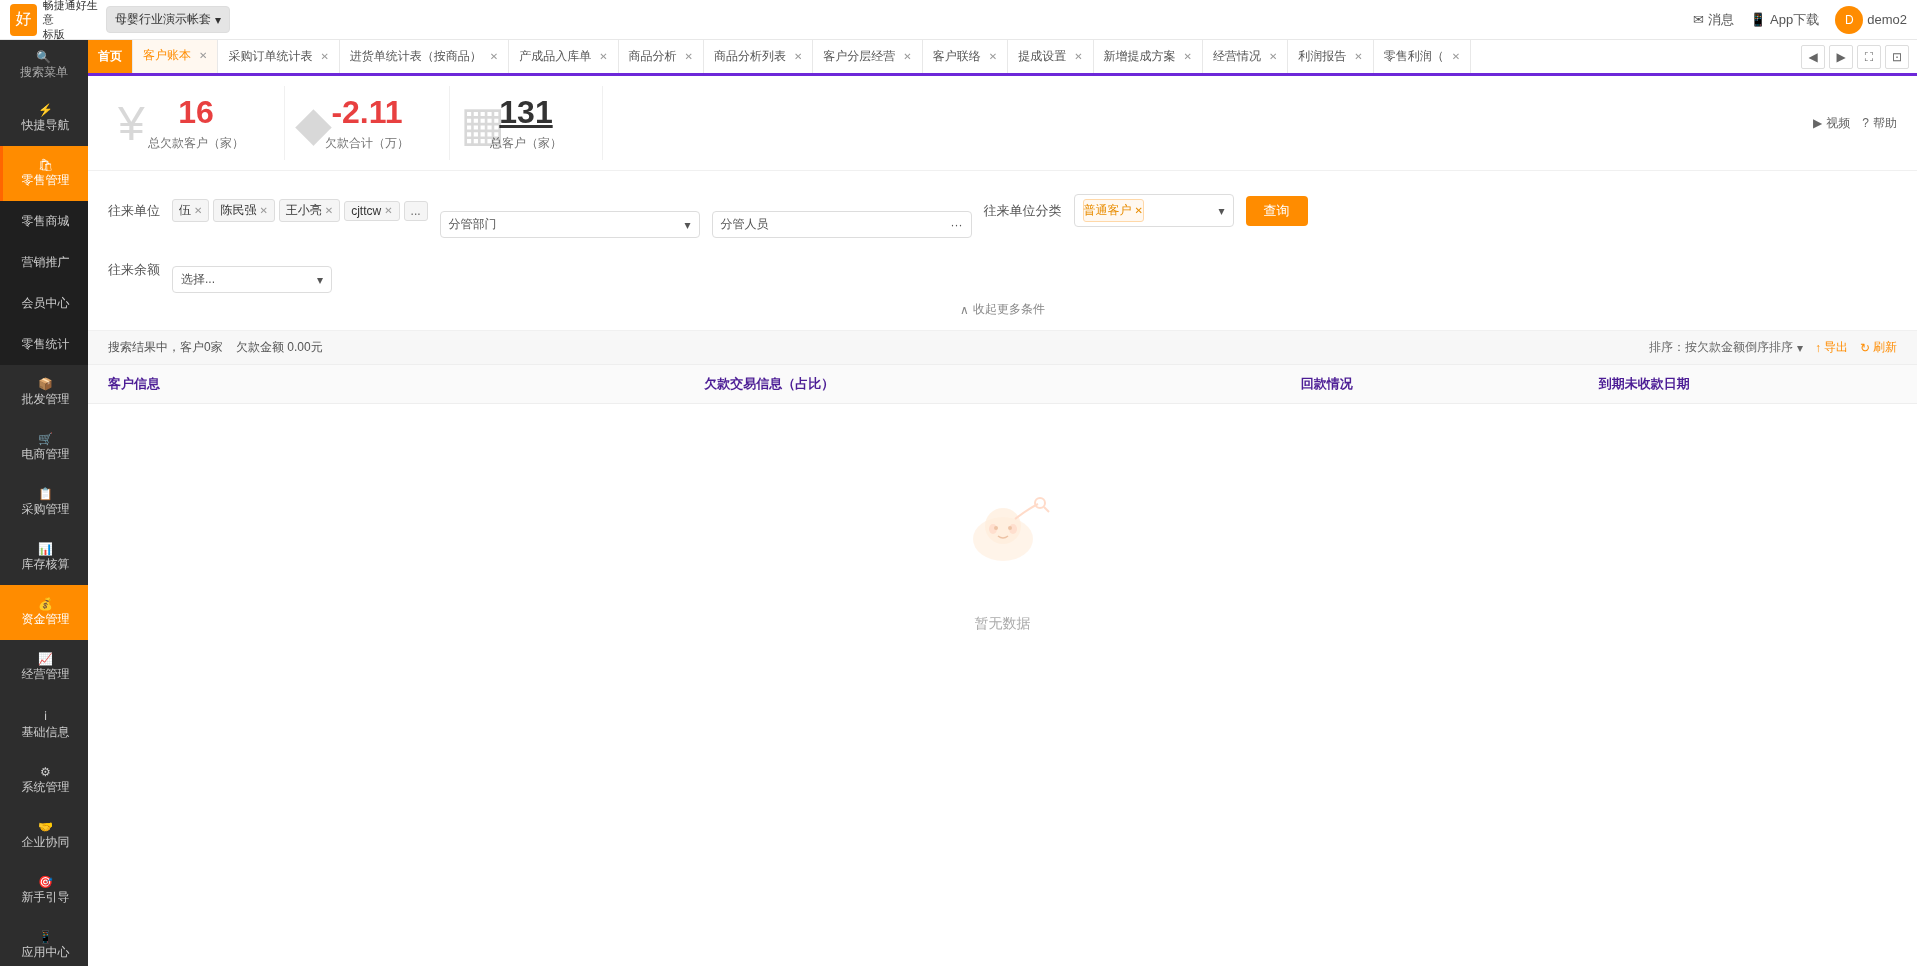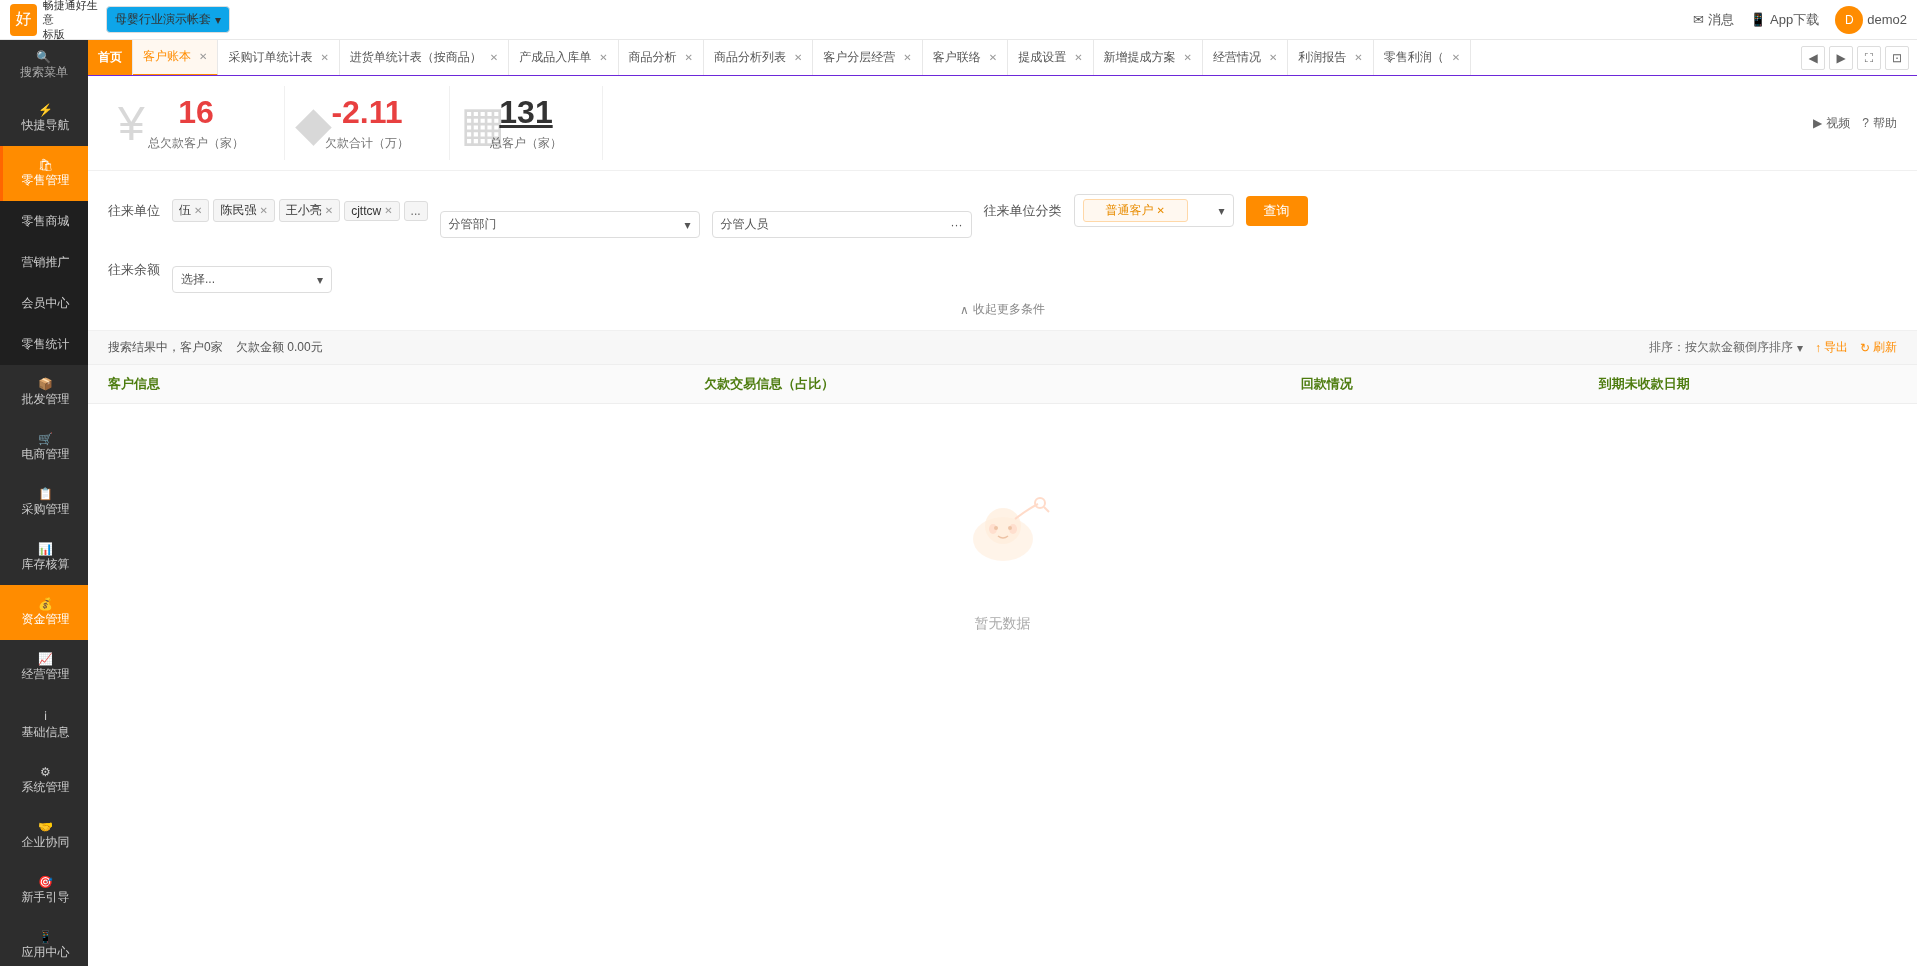--- a/index.html
+++ b/index.html
@@ -43,21 +43,21 @@
       color: #333;
       line-height: 1.3;
     }
     .workspace-selector {
       display: flex;
       align-items: center;
       gap: 4px;
       padding: 4px 8px;
       border: 1px solid #ddd;
       border-radius: 4px;
-      background: #0ea5e9;
+      background: #e5e5e5;
       cursor: pointer;
       font-size: 12px;
       color: #333;
     }
     .top-header-right {
       display: flex;
       align-items: center;
       gap: 16px;
     }
     .header-action {
@@ -112,21 +112,21 @@
       display: flex;
       flex-direction: column;
       overflow: hidden;
       background: #f0f2f5;
     }
 
     
     .tab-bar {
       height: 36px;
       background: #fff;
-      border-bottom: 1px solid #6d28d9;
+      border-bottom: 3px solid #6d28d9;
       display: flex;
       align-items: center;
       overflow: hidden;
       flex-shrink: 0;
     }
     .tab-item {
       height: 36px;
       display: flex;
       align-items: center;
       padding: 0 10px;
@@ -285,21 +285,21 @@
       justify-content: space-between;
     }
     .filter-dropdown-wide { min-width: 260px; margin-top: 28px; }
     .filter-select-tag {
       display: flex;
       align-items: center;
       gap: 3px;
       background: #fff8f0;
       border: 1px solid #ffd8a8;
       border-radius: 3px;
-      padding: 2px 22px;
+      padding: 2px 0;
       font-size: 12px;
       color: #e88c00;
     }
     .filter-select-close {
       font-size: 10px;
       cursor: pointer;
     }
     .collapse-btn {
       display: flex;
       align-items: center;
@@ -350,21 +350,21 @@
     .table-header {
       display: flex;
       background: #fafafa;
       border-bottom: 1px solid #eee;
       padding: 10px 20px;
     }
     .table-col {
       flex: 1;
       font-size: 13px;
       font-weight: 600;
-      color: #4d7c0f;
+      color: #4c1d95;
     }
     .table-col:first-child { flex: 2; }
     .table-col:nth-child(2) { flex: 2; }
 
     
     .empty-state {
       display: flex;
       flex-direction: column;
       align-items: center;
       justify-content: center;

